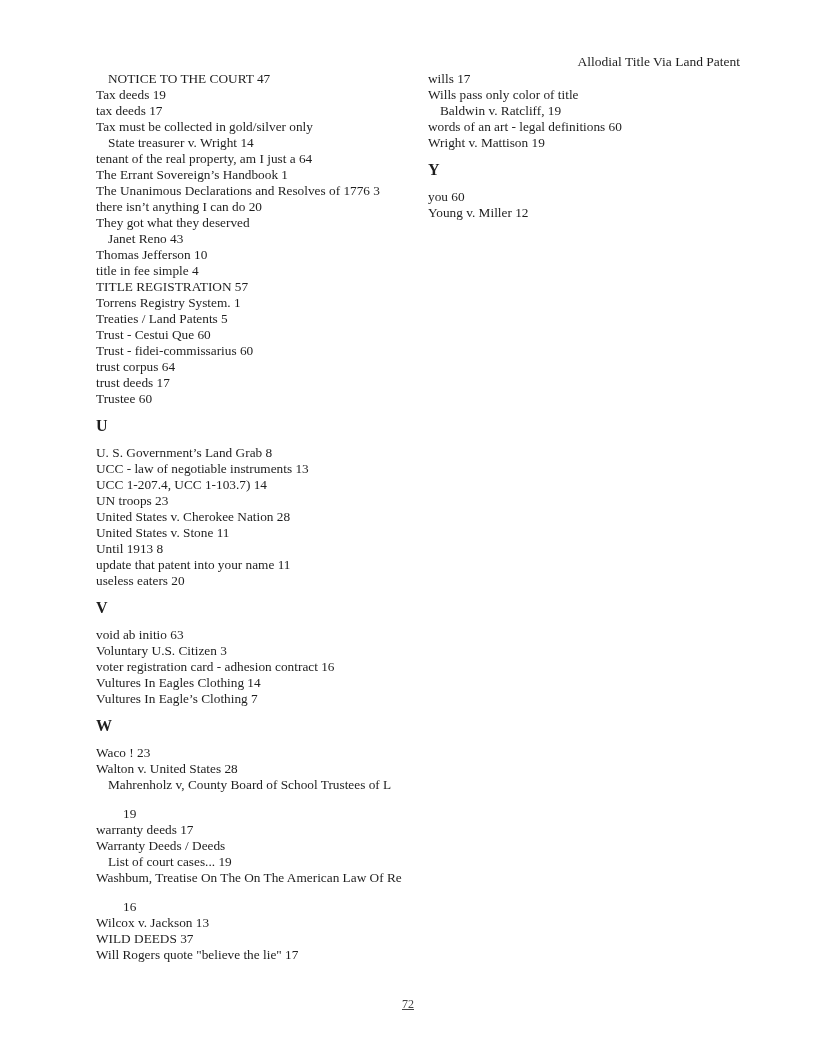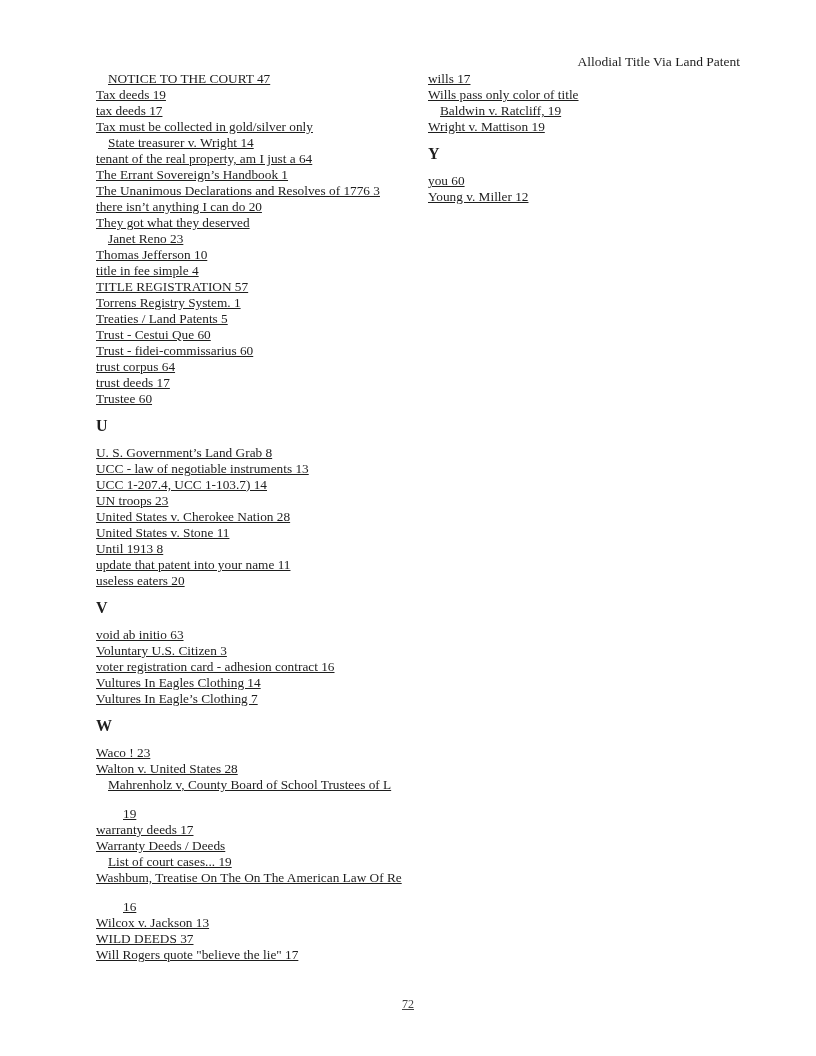--- a/index.html
+++ b/index.html
@@ -2,21 +2,21 @@
 <html><head>
 <meta charset="utf-8">
 <style>
   html, body { margin: 0; padding: 0; background: #ffffff; }
   body { width: 816px; height: 1056px; position: relative; overflow: hidden;
          font-family: "Liberation Serif", "DejaVu Serif", serif; color: #1e1e1e; }
   .running-head { position: absolute; top: 54px; right: 76px; font-size: 13.5px; line-height: 16px; }
   .col { position: absolute; top: 71px; font-size: 13.3px; line-height: 16px; }
   .col-left { left: 96px; width: 320px; }
   .col-right { left: 428px; width: 320px; }
-  .entry { white-space: nowrap; text-decoration: underline; }
+  .entry { white-space: nowrap; }
   .entry.sub { padding-left: 12px; }
   .entry.cont { padding-left: 27px; margin-top: 13px; }
   .letter { font-weight: bold; font-size: 16px; line-height: 20px; margin-top: 9px; margin-bottom: 9px; }
   .folio { position: absolute; top: 997px; left: 0; width: 816px; text-align: center;
            font-size: 12px; color: #444; text-decoration: underline; }
 </style>
 </head>
 <body>
 
 <div class="running-head">Allodial Title Via Land Patent</div>
@@ -25,21 +25,21 @@
     <div class="entry sub">NOTICE TO THE COURT  47</div>
     <div class="entry">Tax deeds  19</div>
     <div class="entry">tax deeds  17</div>
     <div class="entry">Tax must be collected in gold/silver only</div>
     <div class="entry sub">State treasurer v. Wright  14</div>
     <div class="entry">tenant of the real property, am I just a  64</div>
     <div class="entry">The Errant Sovereign’s Handbook  1</div>
     <div class="entry">The Unanimous Declarations and Resolves of 1776  3</div>
     <div class="entry">there isn’t anything I can do  20</div>
     <div class="entry">They got what they deserved</div>
-    <div class="entry sub">Janet Reno  23</div>
+    <div class="entry sub">Janet Reno  43</div>
     <div class="entry">Thomas Jefferson  10</div>
     <div class="entry">title in fee simple  4</div>
     <div class="entry">TITLE REGISTRATION  57</div>
     <div class="entry">Torrens Registry System.  1</div>
     <div class="entry">Treaties / Land Patents  5</div>
     <div class="entry">Trust - Cestui Que  60</div>
     <div class="entry">Trust - fidei-commissarius  60</div>
     <div class="entry">trust corpus  64</div>
     <div class="entry">trust deeds  17</div>
     <div class="entry">Trustee  60</div>
@@ -70,19 +70,20 @@
     <div class="entry">Washbum, Treatise On The On The American Law Of Re</div>
     <div class="entry cont">16</div>
     <div class="entry">Wilcox v. Jackson  13</div>
     <div class="entry">WILD DEEDS  37</div>
     <div class="entry">Will Rogers quote "believe the lie"  17</div>
   </div>
 <div class="col col-right" id="col-right">
     <div class="entry">wills  17</div>
     <div class="entry">Wills pass only color of title</div>
     <div class="entry sub">Baldwin v. Ratcliff,  19</div>
+    <div class="entry">words of an art - legal definitions  60</div>
     <div class="entry">Wright v. Mattison  19</div>
     <div class="letter">Y</div>
     <div class="entry">you  60</div>
     <div class="entry">Young v. Miller  12</div>
   </div>
 
 <div class="folio">72</div>
 
 </body></html>

